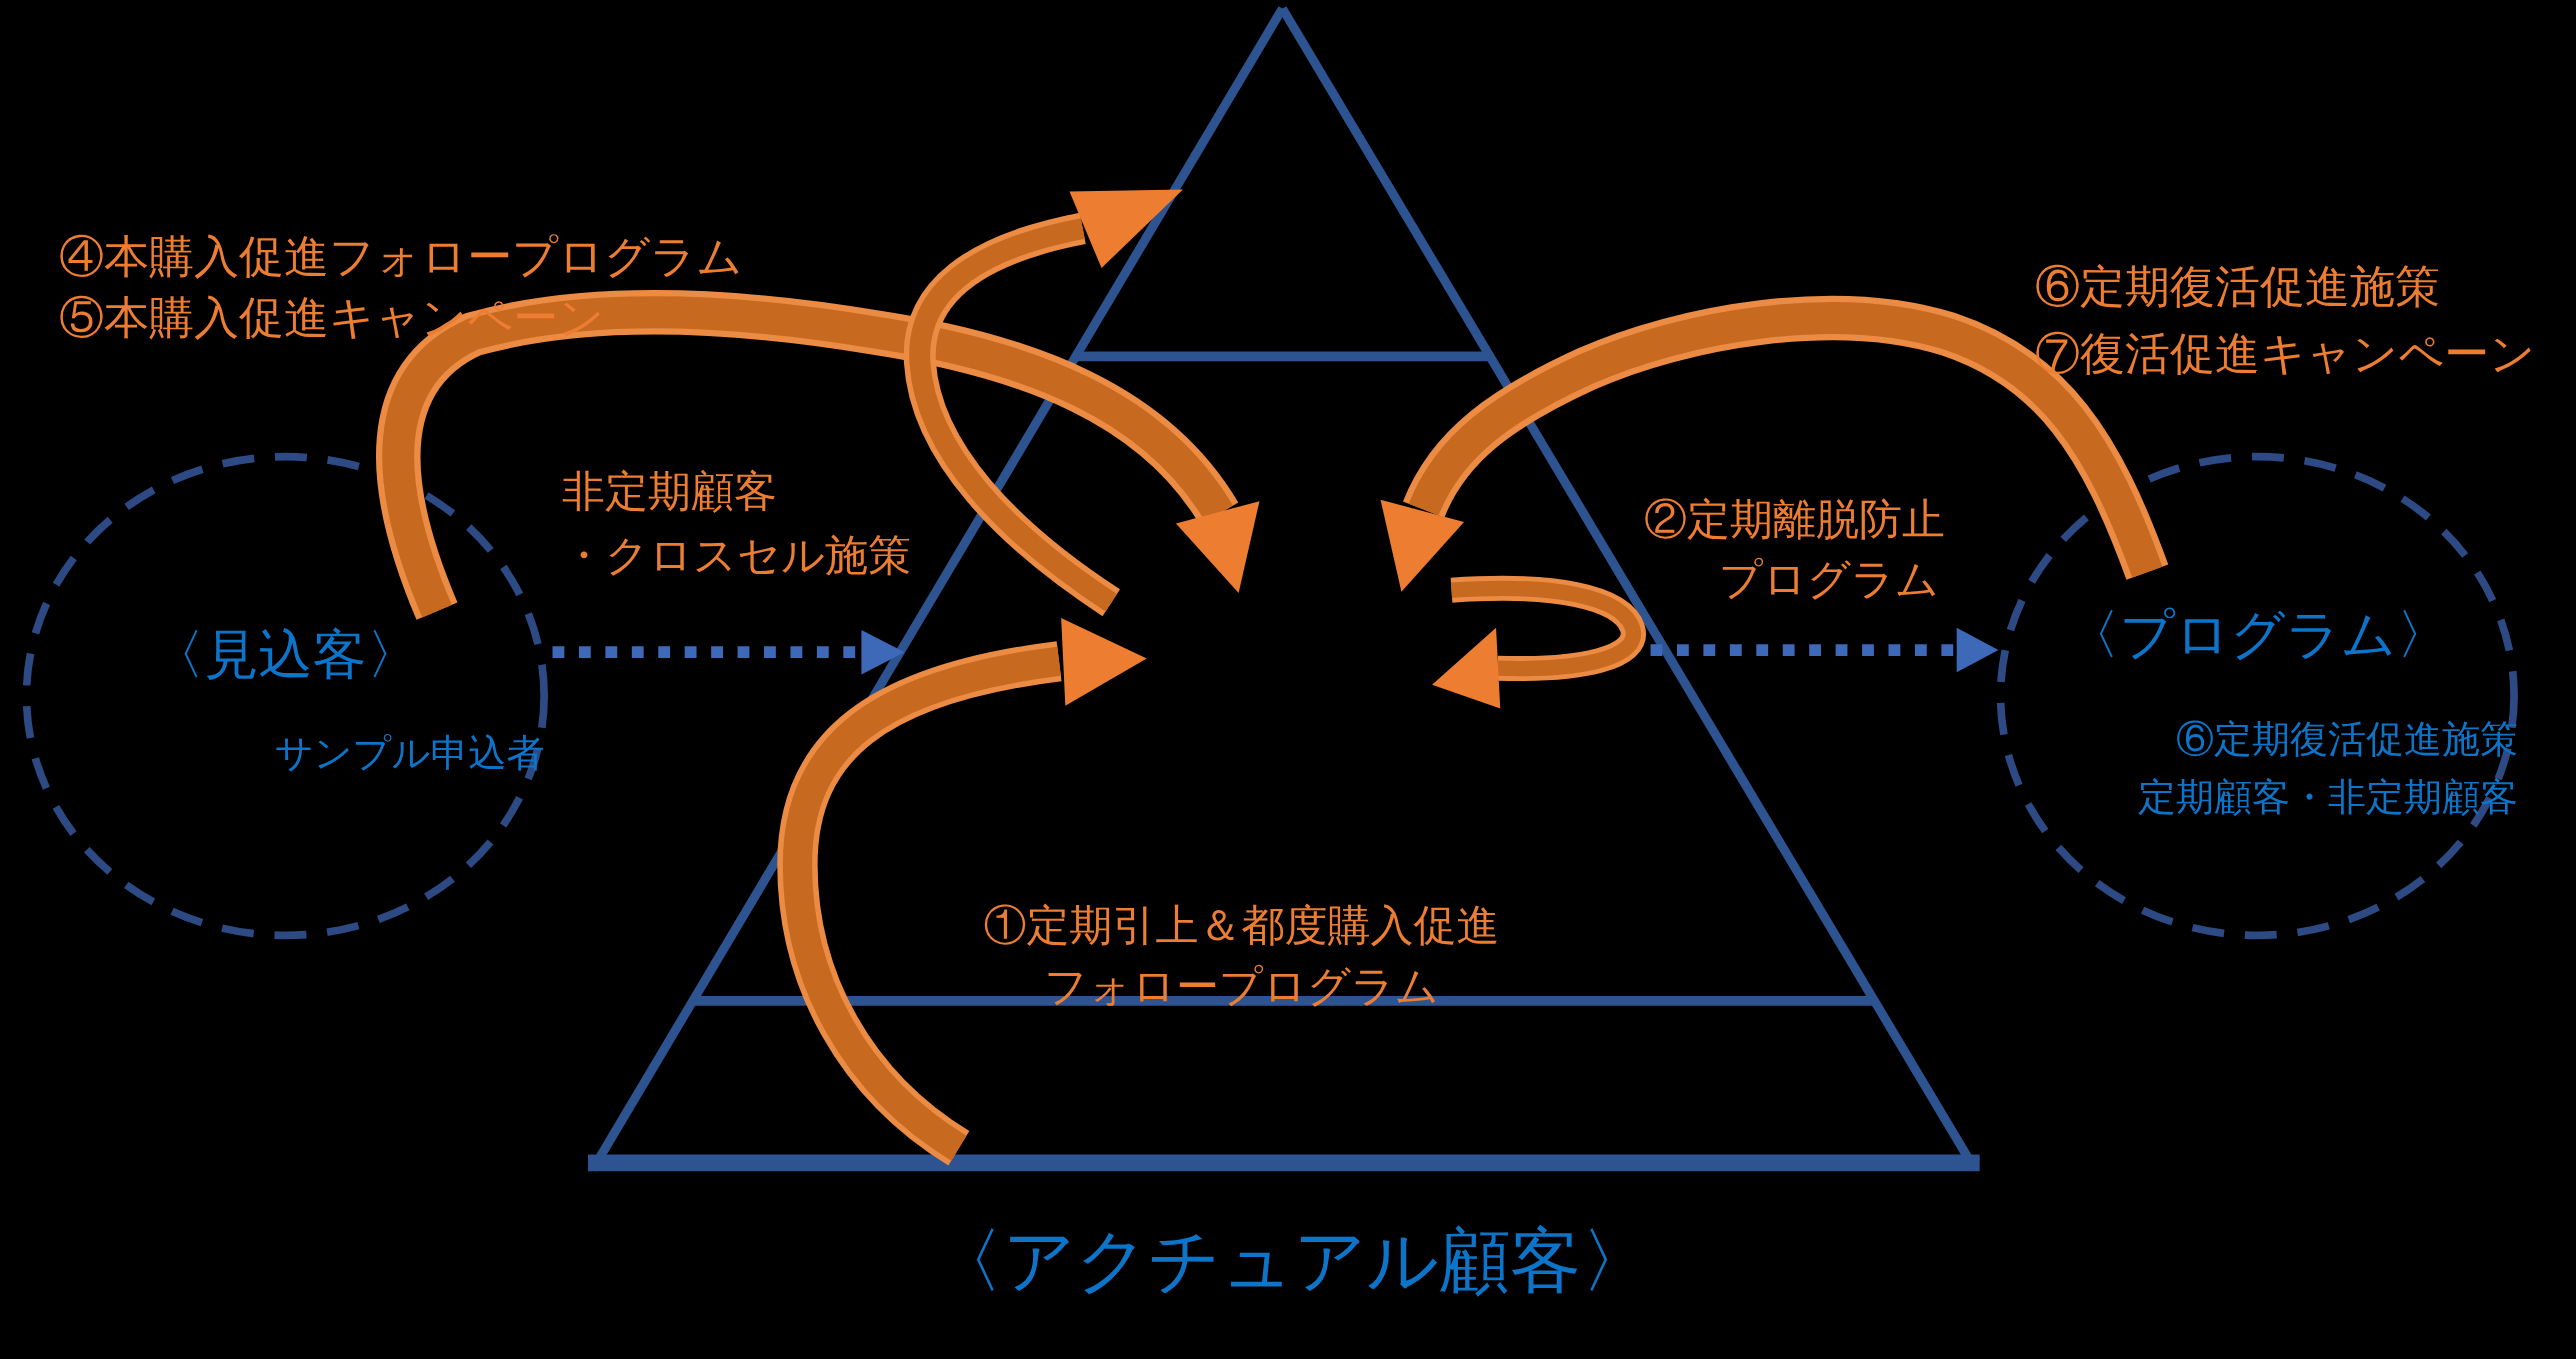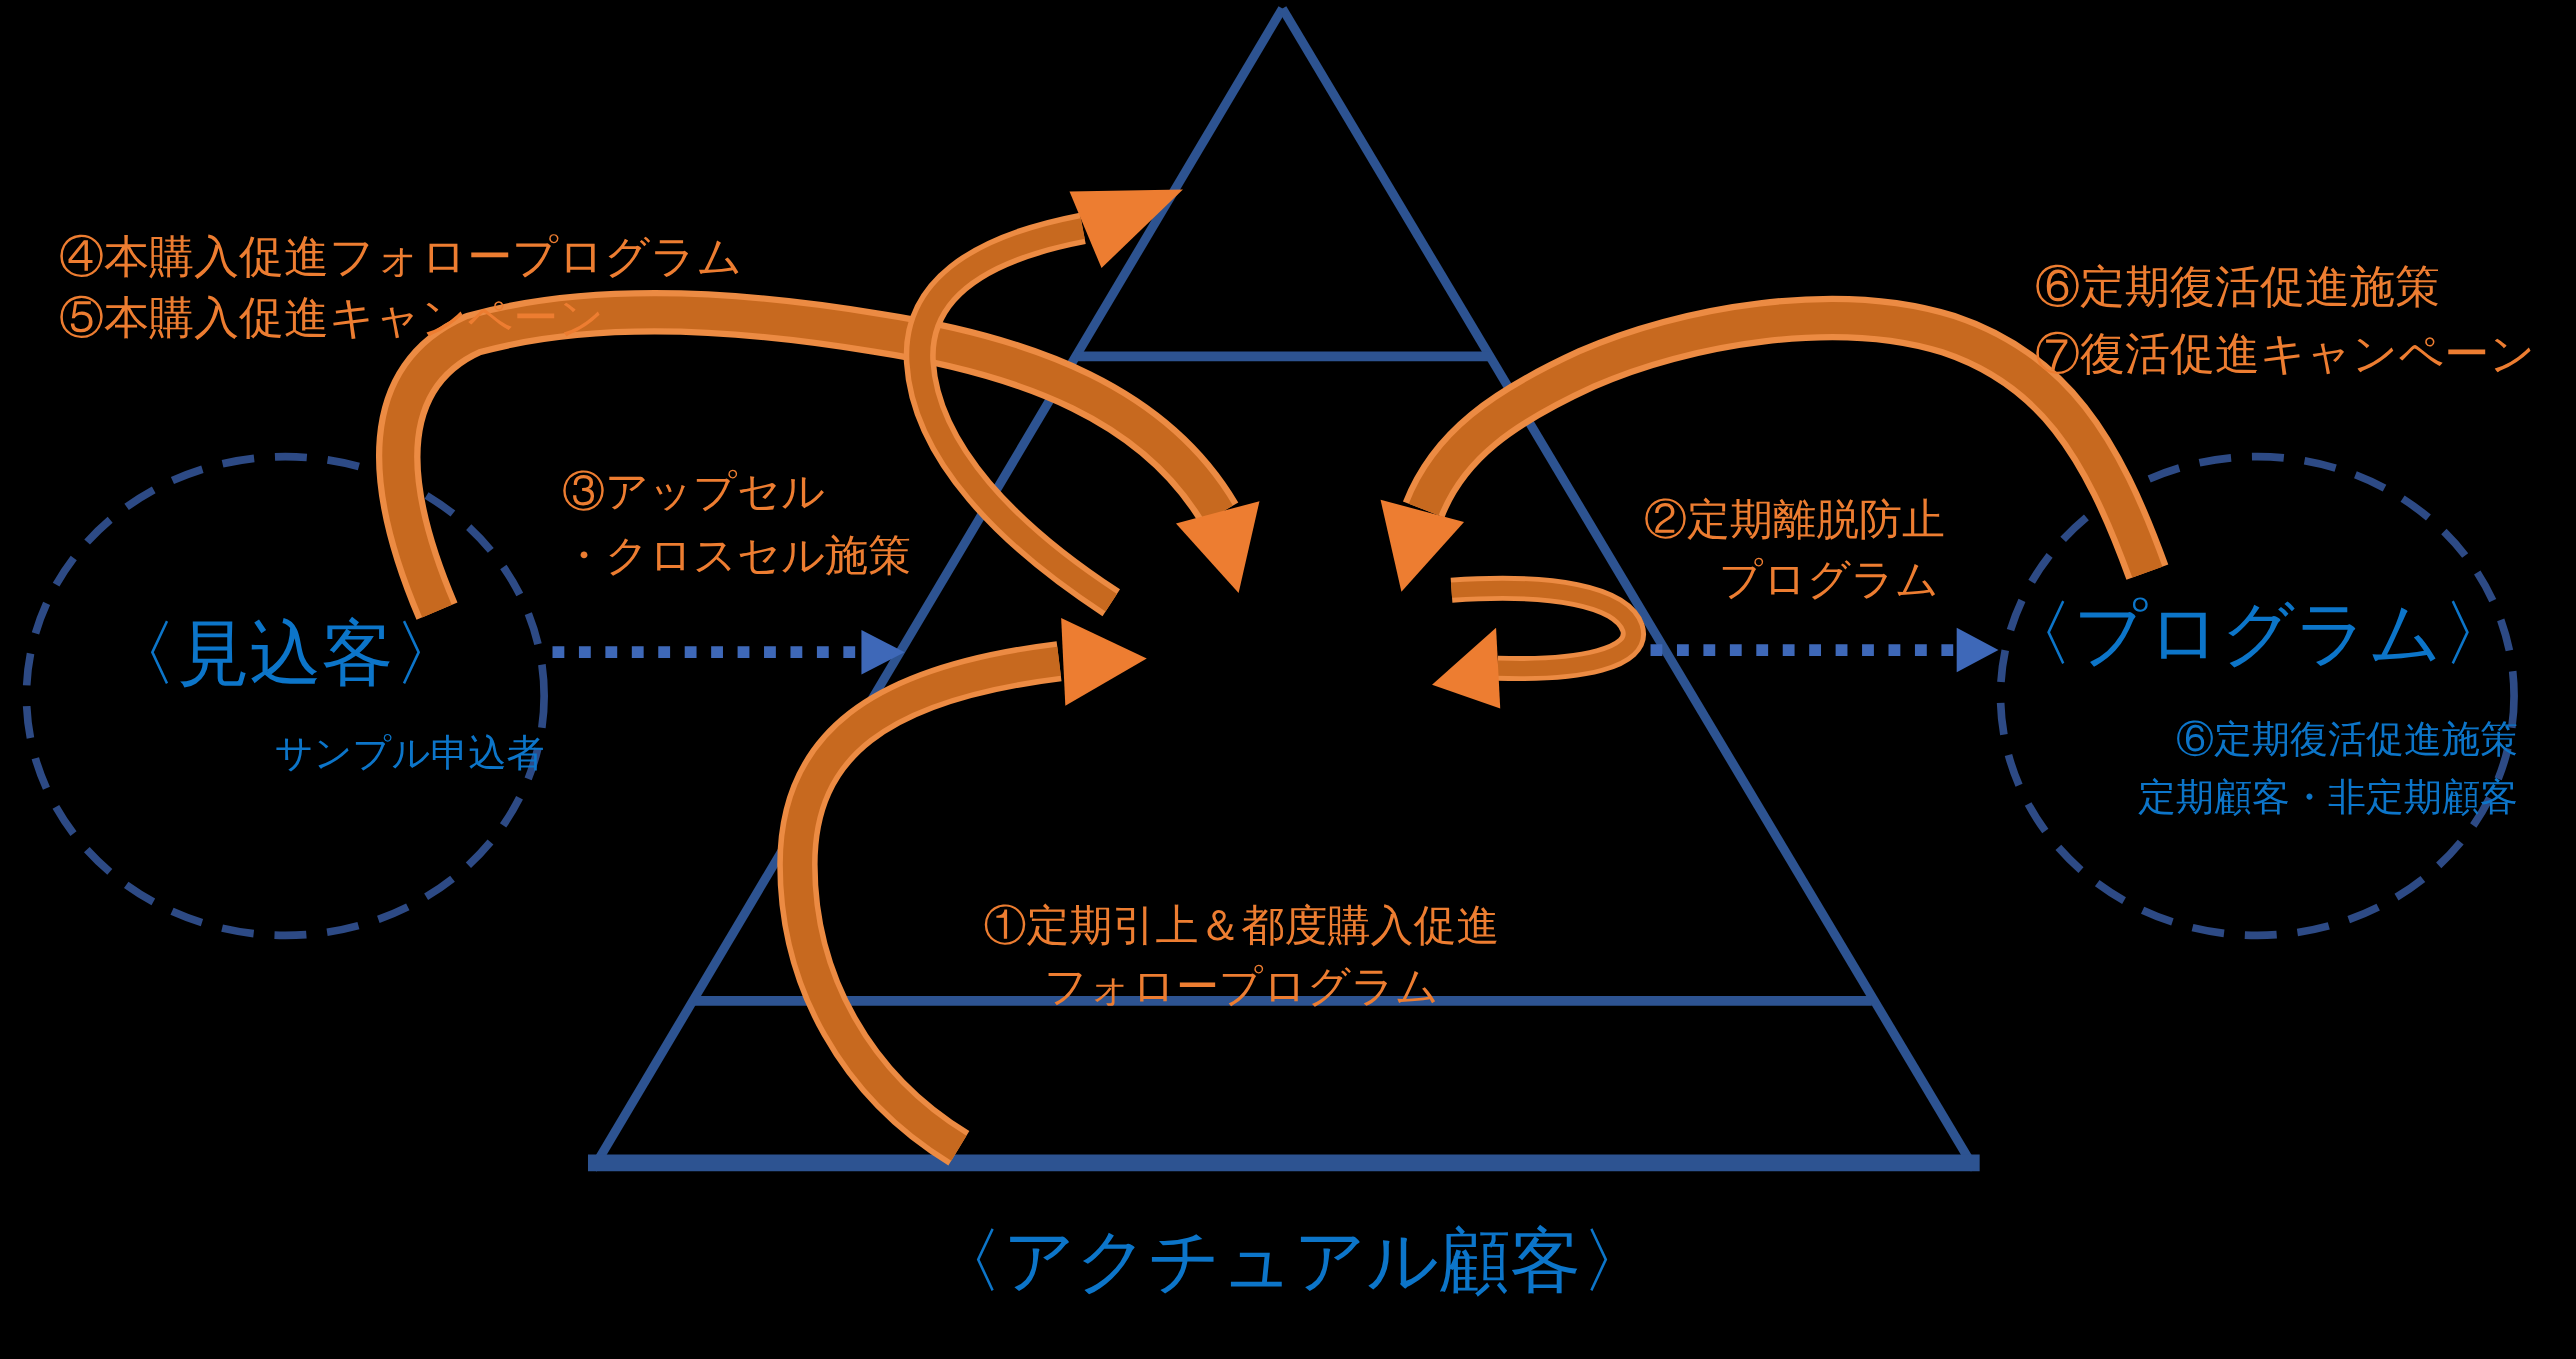--- a/index.html
+++ b/index.html
@@ -15,21 +15,21 @@
   .orange{color:#ED7D31;}
   .blue{color:#0C75C9;}
   .ann{font-size:43px;line-height:61px;}
   .ann-45{left:59px;top:230px;font-size:45px;}
   .ann-67{left:2035px;top:257px;font-size:45px;line-height:67px;}
   .ann-3{left:562px;top:463px;line-height:64px;}
   .ann-2{left:1644px;top:493px;line-height:60px;}
   .ann-2 .indent{display:block;margin-left:75px;}
   .ann-1{left:959px;top:898px;width:565px;text-align:center;line-height:61px;}
   .circle-label{position:absolute;text-align:center;}
-  .circle-label .title{font-size:72px;line-height:84px;}
+  .circle-label .title{font-size:54px;line-height:84px;}
   .circle-label .sub{font-size:38px;line-height:58px;margin-top:26.4px;text-align:right;}
   .left-circle-label{left:26.4px;top:617px;width:518px;}
   .right-circle-label{left:1998px;top:597px;width:520px;}
   .right-circle-label .sub{margin-top:32px;}
   .bottom-label{left:932px;top:1214px;width:703px;font-size:71px;}
   .line{display:block;}
 </style>
 </head>
 <body>
 
@@ -92,21 +92,21 @@
     <span class="line">④本購入促進フォロープログラム</span>
     <span class="line">⑤本購入促進キャンペーン</span>
   </div>
 
   <div class="txt ann ann-67 orange">
     <span class="line">⑥定期復活促進施策</span>
     <span class="line">⑦復活促進キャンペーン</span>
   </div>
 
   <div class="txt ann ann-3 orange">
-    <span class="line">③アップセル</span>
+    <span class="line">非定期顧客</span>
     <span class="line">・クロスセル施策</span>
   </div>
 
   <div class="txt ann ann-2 orange">
     <span class="line">②定期離脱防止</span>
     <span class="line indent">プログラム</span>
   </div>
 
   <div class="txt ann ann-1 orange">
     <span class="line">①定期引上＆都度購入促進</span>

